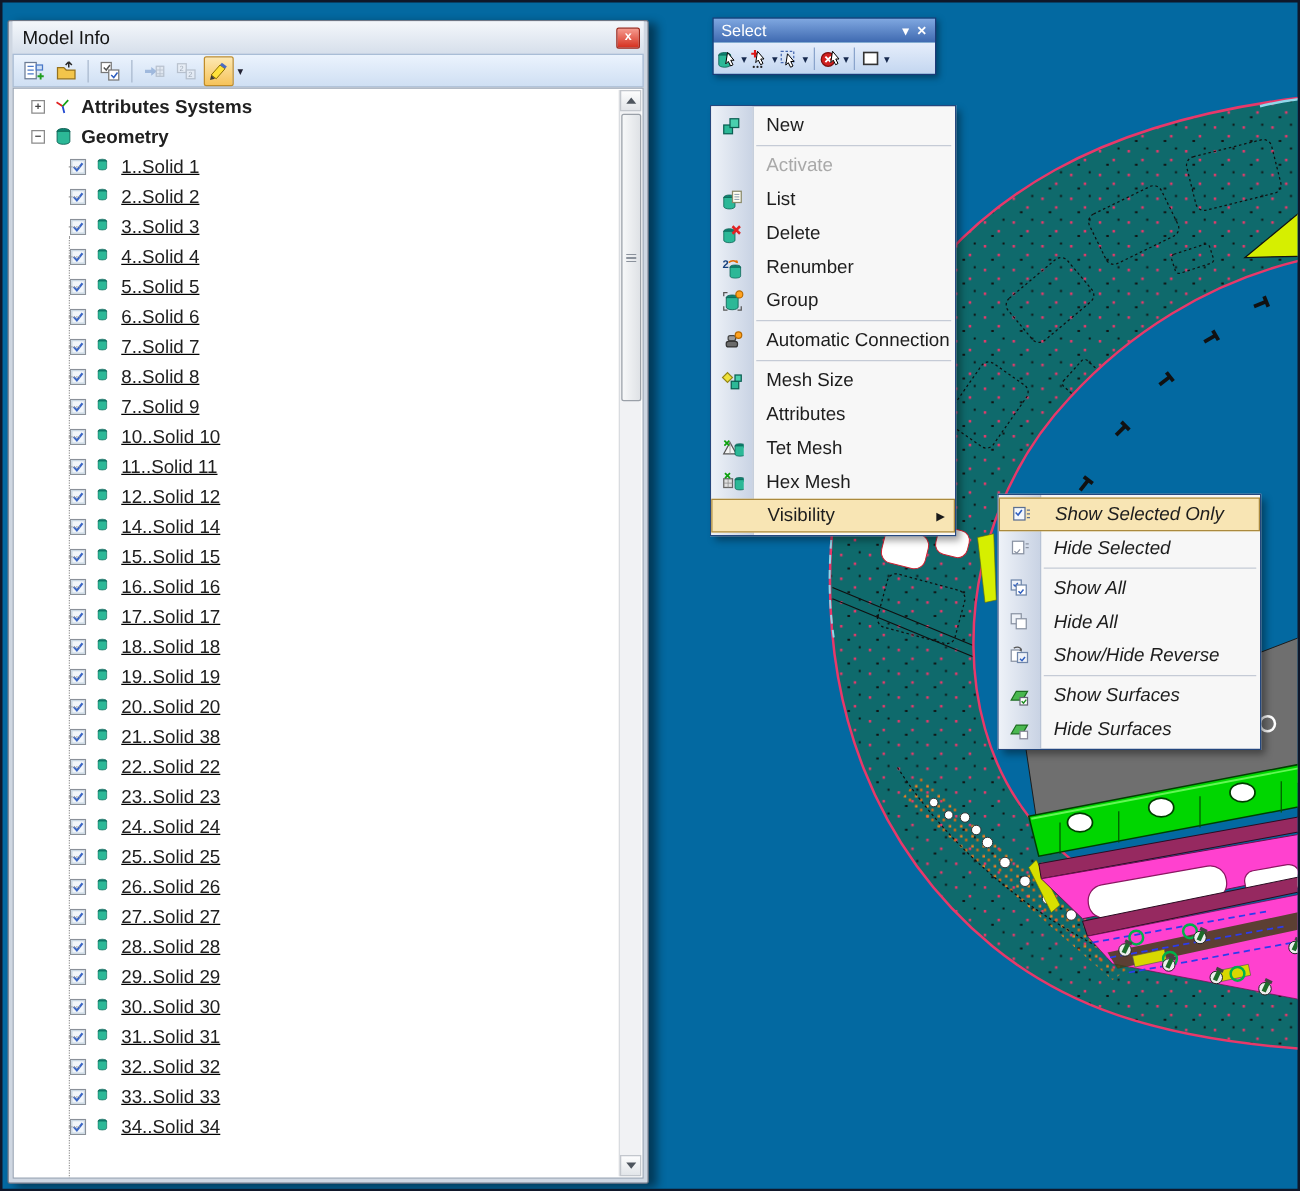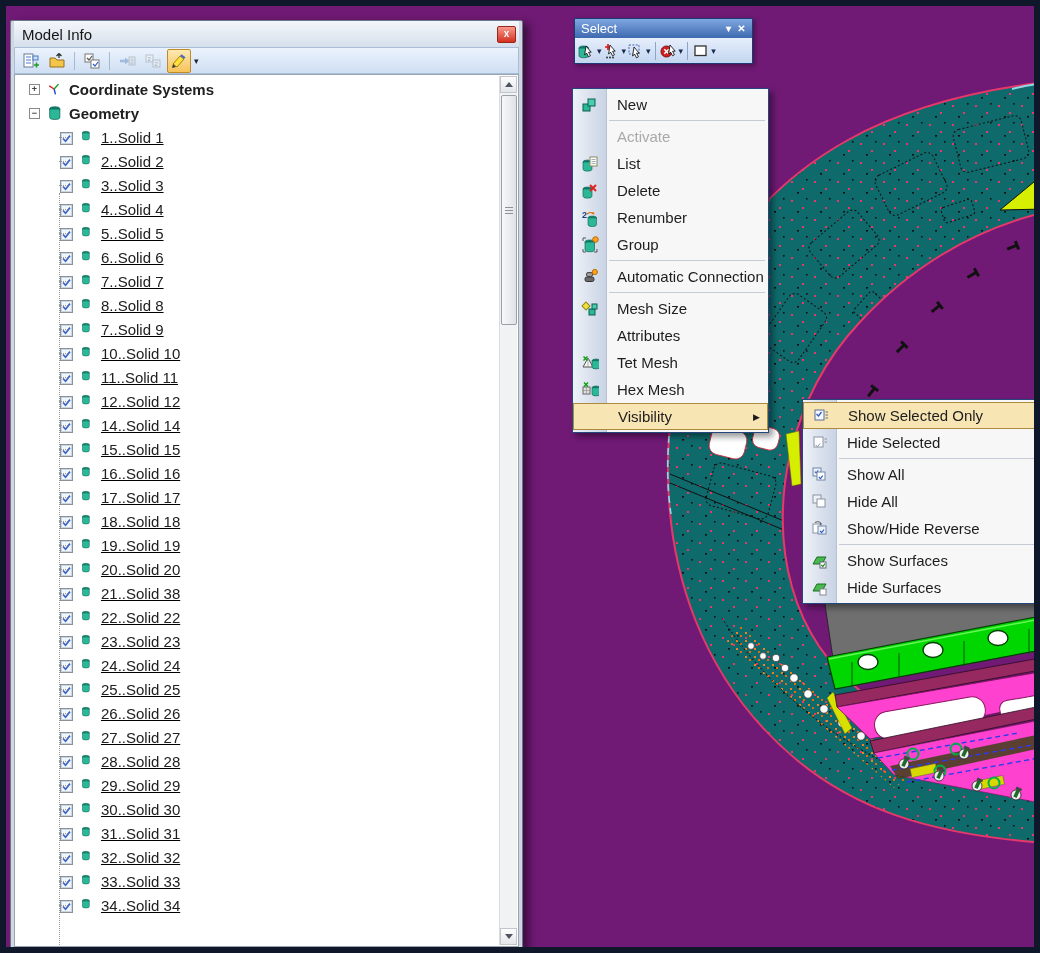--- a/index.html
+++ b/index.html
@@ -1,16 +1,16 @@
 <!DOCTYPE html>
 <html><head>
 <meta charset="utf-8">
 <style>
   html,body{margin:0;padding:0;background:#fff;}
-  .screen{position:relative;width:1040px;height:953px;background:#701a75;border:6px solid #0f172a;box-sizing:border-box;
+  .screen{position:relative;width:1040px;height:953px;background:#0369a1;border:2px solid #0f172a;box-sizing:border-box;
           font-family:"Liberation Sans",sans-serif;overflow:hidden;}
   svg text{font-family:"Liberation Sans",sans-serif;}
 
   
   .viewport{position:absolute;left:0;top:0;z-index:1;}
 
   
   .model-info{position:absolute;left:4px;top:14px;width:513px;height:931px;z-index:10;
     background:#cfd7e2;border:1px solid #6f7786;border-radius:2px;box-sizing:border-box;
     display:flex;flex-direction:column;padding:0 3px 3px 3px;
@@ -64,21 +64,21 @@
   .sel-btn{display:flex;align-items:center;}
   .sel-sep{width:1px;height:18px;background:#8aa4cc;margin:0 3px;}
   .sel-caret{font-size:9px;color:#16294e;margin-left:1px;}
 
   
   .menu{position:absolute;background:#f7f7f7;border:1px solid #24477e;padding:2px 0;box-sizing:border-box;
     box-shadow:4px 4px 6px rgba(0,0,0,.4);}
   .menu::before{content:"";position:absolute;left:0;top:0;bottom:0;width:33px;
     background:linear-gradient(90deg,#eef2f8,#c9d3e4);border-right:1px solid #b7c2d4;}
   .context-menu{left:566px;top:82px;width:197px;z-index:30;}
-  .submenu{left:796px;top:393px;width:242px;z-index:31;}
+  .submenu{left:796px;top:393px;width:211px;z-index:31;font-style:italic;}
   .mi-row{position:relative;height:27px;display:flex;align-items:center;}
   .mi-row .ic{position:absolute;left:7px;width:20px;height:20px;display:flex;align-items:center;justify-content:center;}
   .mi-row .lbl{margin-left:44px;font-size:15px;color:#1d1d1d;white-space:nowrap;}
   .mi-row.disabled .lbl{color:#a9a9a9;text-align:right;}
   .mi-row.hl{background:#f8e5b4;border:1px solid #ab8a3e;box-sizing:border-box;}
   .mi-arrow{position:absolute;right:7px;font-size:9px;color:#1a1a1a;}
   .mi-sep{position:relative;height:3px;margin:1px 3px 1px 36px;}
   .mi-sep::after{content:"";position:absolute;left:0;right:0;top:1px;border-top:1px solid #c5cbd6;}
 </style>
 </head>
@@ -337,21 +337,21 @@
             <span class="exp">+</span>
             <span class="ricon">
               <svg width="18" height="18" viewBox="0 0 18 18">
                 <g stroke-width="1.6">
                   <path d="M8,9 L2.5,5.5" stroke="#e02020"></path>
                   <path d="M8,9 l5,-5.5" stroke="#12a012"></path>
                   <path d="M8,9 l1.5,6" stroke="#2048d0"></path>
                 </g>
               </svg>
             </span>
-            <span class="tlabel">Coordinate Systems</span>
+            <span class="tlabel">Attributes Systems</span>
           </div>
           <div class="trow root">
             <span class="exp">−</span>
             <span class="ricon">
               <svg width="18" height="18" viewBox="0 0 18 18">
                 <g transform="translate(3,2) scale(1.15)">
                   <ellipse cx="5" cy="2.2" rx="5" ry="2.2" fill="#0e8371" stroke="#0a5f52" stroke-width="0.7"></ellipse>
                   <path d="M0,2.2 v8 a5,2.2 0 0 0 10,0 v-8 z" fill="#2cb897" stroke="#0a5f52" stroke-width="0.7"></path>
                 </g>
               </svg>

